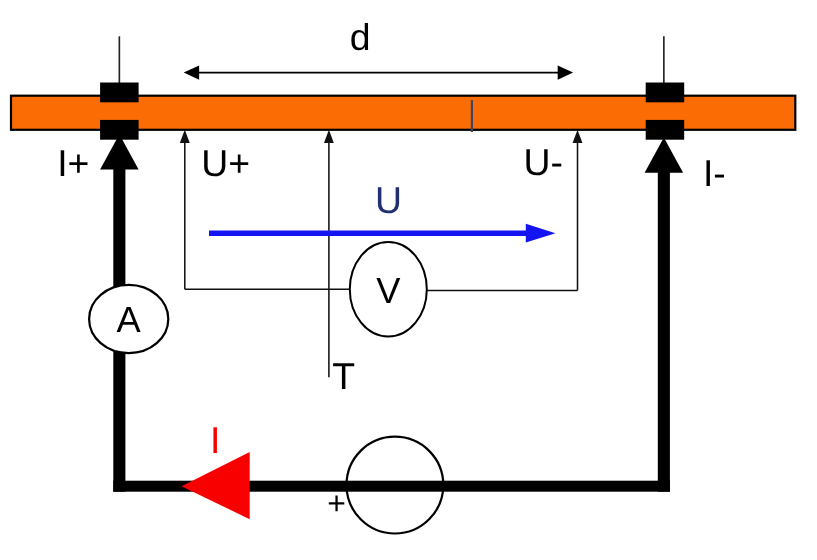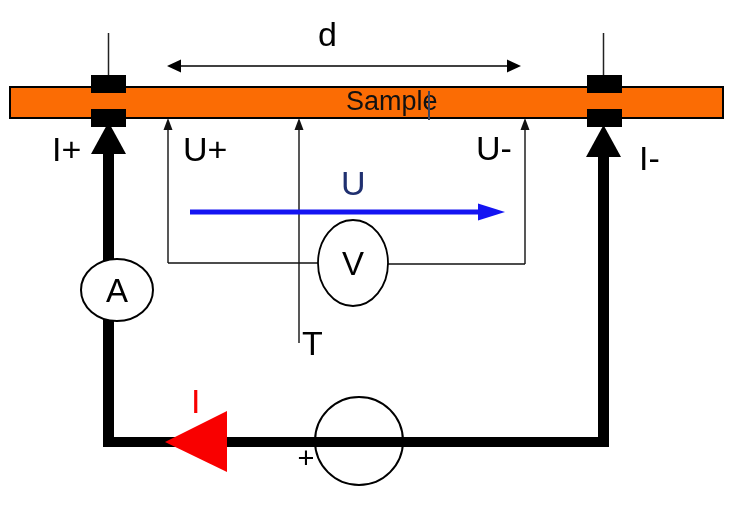--- a/index.html
+++ b/index.html
@@ -71,21 +71,20 @@
     <line x1="388" y1="264" x2="525" y2="264" stroke="#111" stroke-width="1.4"></line>
 
     <ellipse cx="353" cy="263" rx="35" ry="43" fill="#fff" stroke="#000" stroke-width="1.8"></ellipse>
 
     <line x1="190" y1="212" x2="481" y2="212" stroke-width="5" stroke="#1414F2"></line>
     <polygon points="505,212 478,203.5 478,220.5" fill="#1414F2"></polygon>
   </svg>
 
   <div class="lbl" style="left:318px;top:17px;">d</div>
 
-  <div class="lbl sample-text" style="left:346px;top:88px;">Sample</div>
   <div class="text-cursor"></div>
 
   <div class="lbl" style="left:52px;top:132px;">I+</div>
   <div class="lbl" style="left:183px;top:132px;">U+</div>
   <div class="lbl" style="left:476px;top:131px;">U-</div>
   <div class="lbl" style="left:639px;top:141px;">I-</div>
 
   <div class="lbl u-label" style="left:341px;top:166px;">U</div>
 
   <div class="lbl" style="left:302px;top:326px;">T</div>

